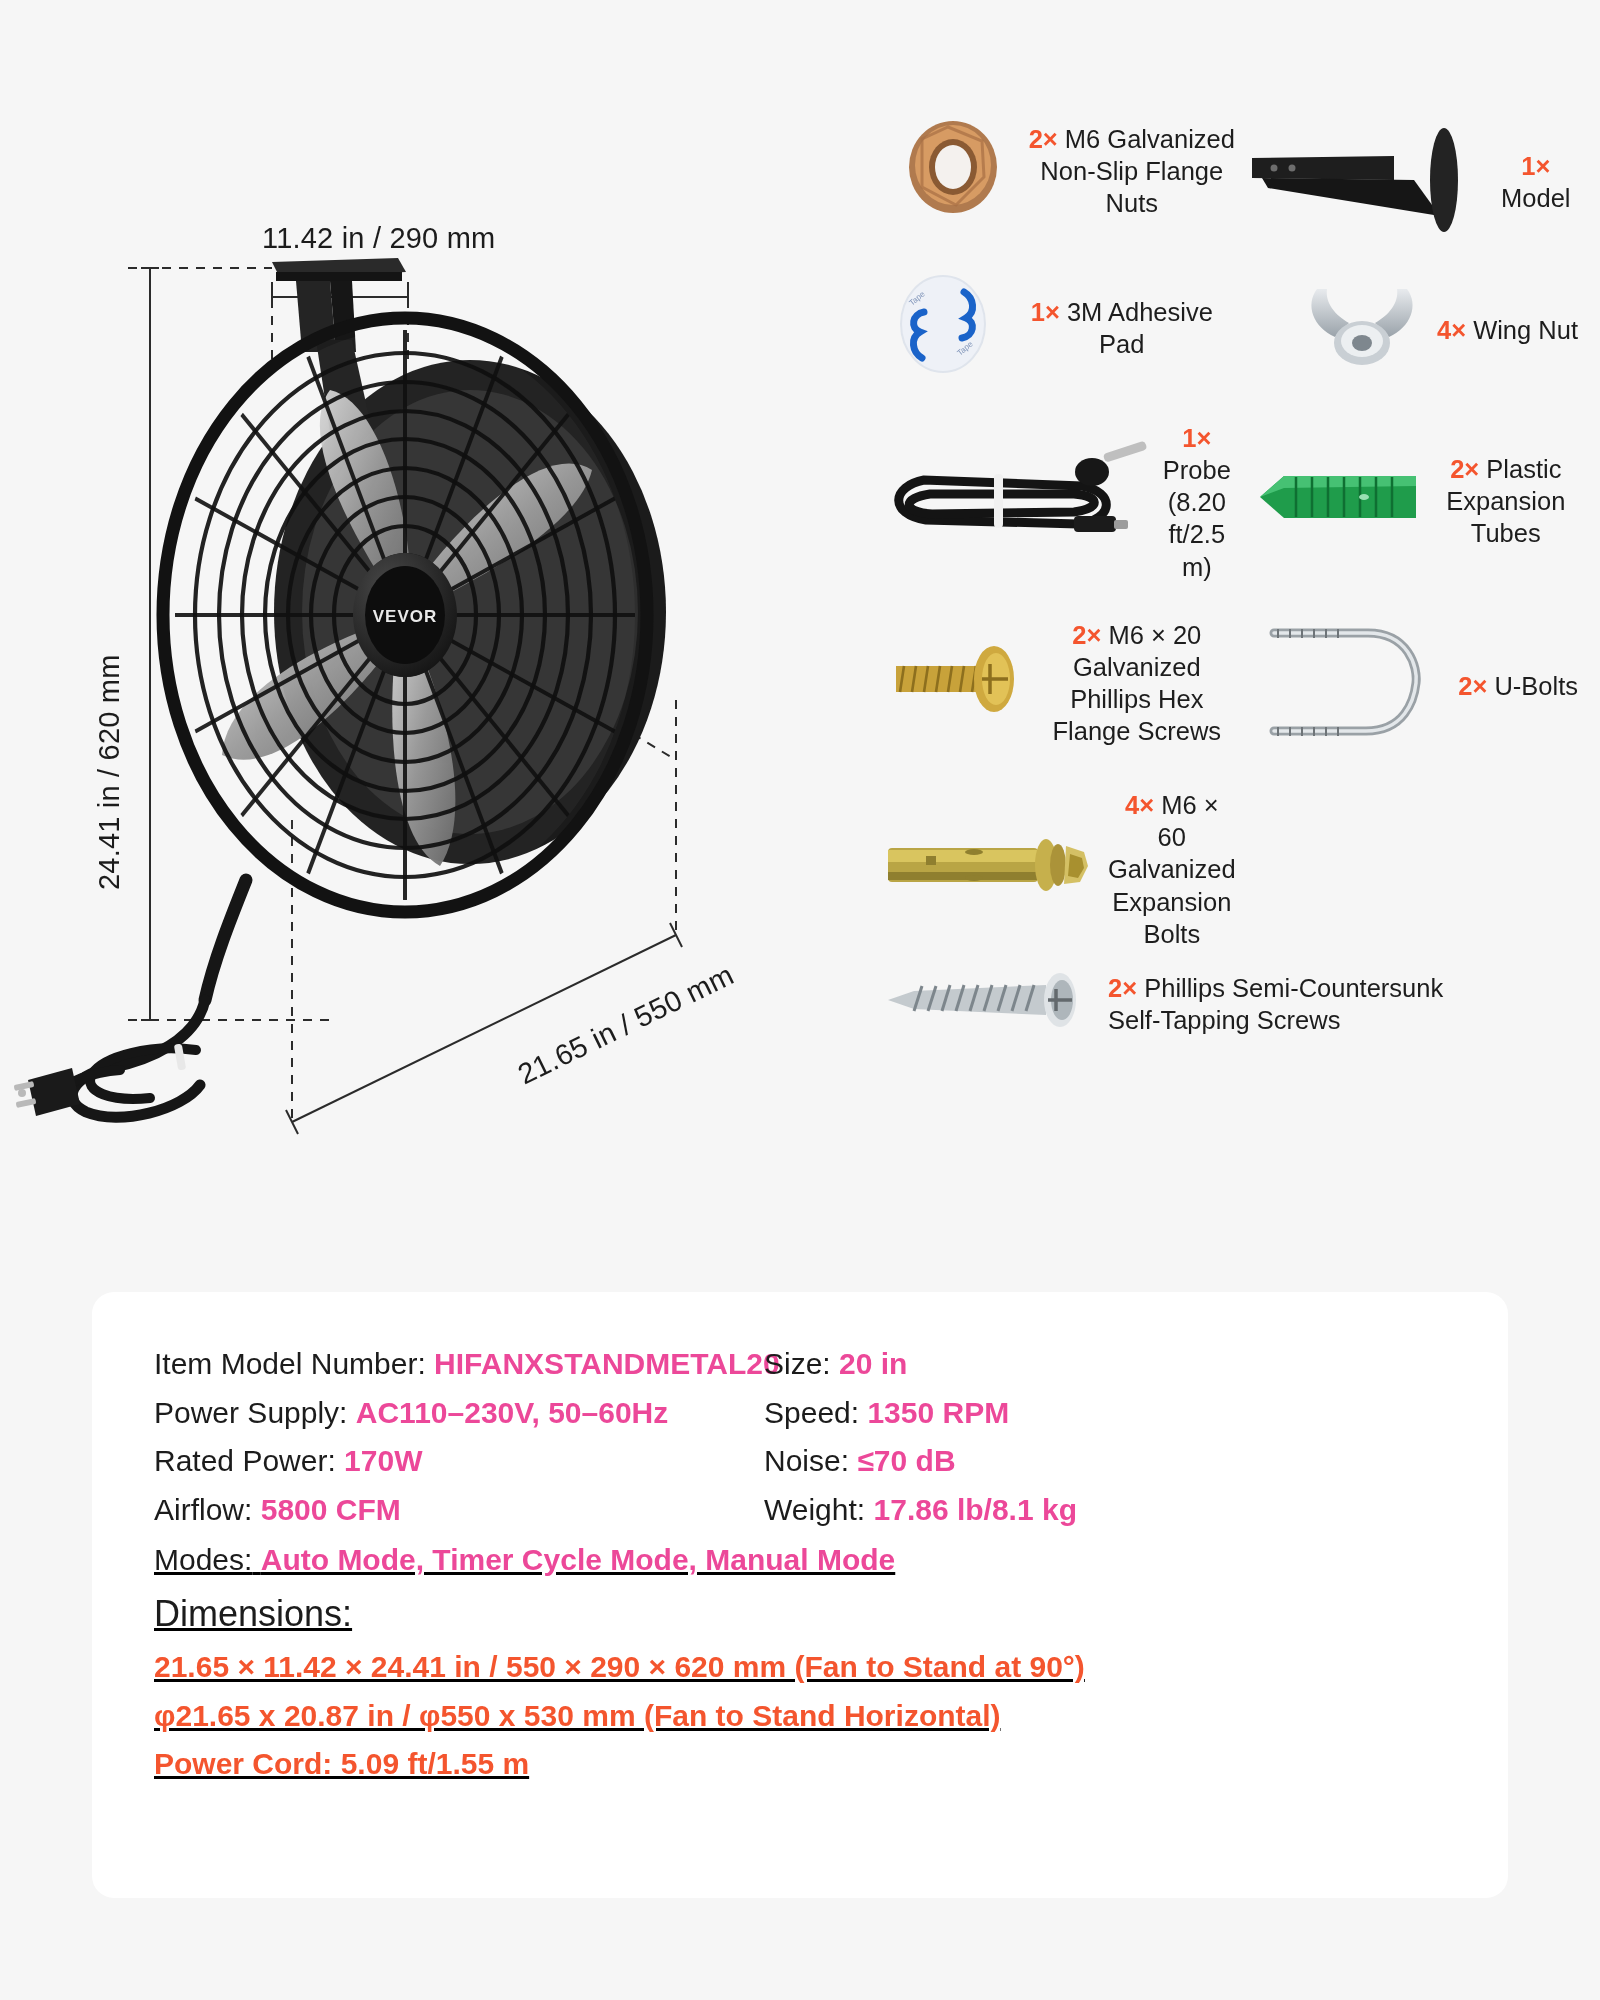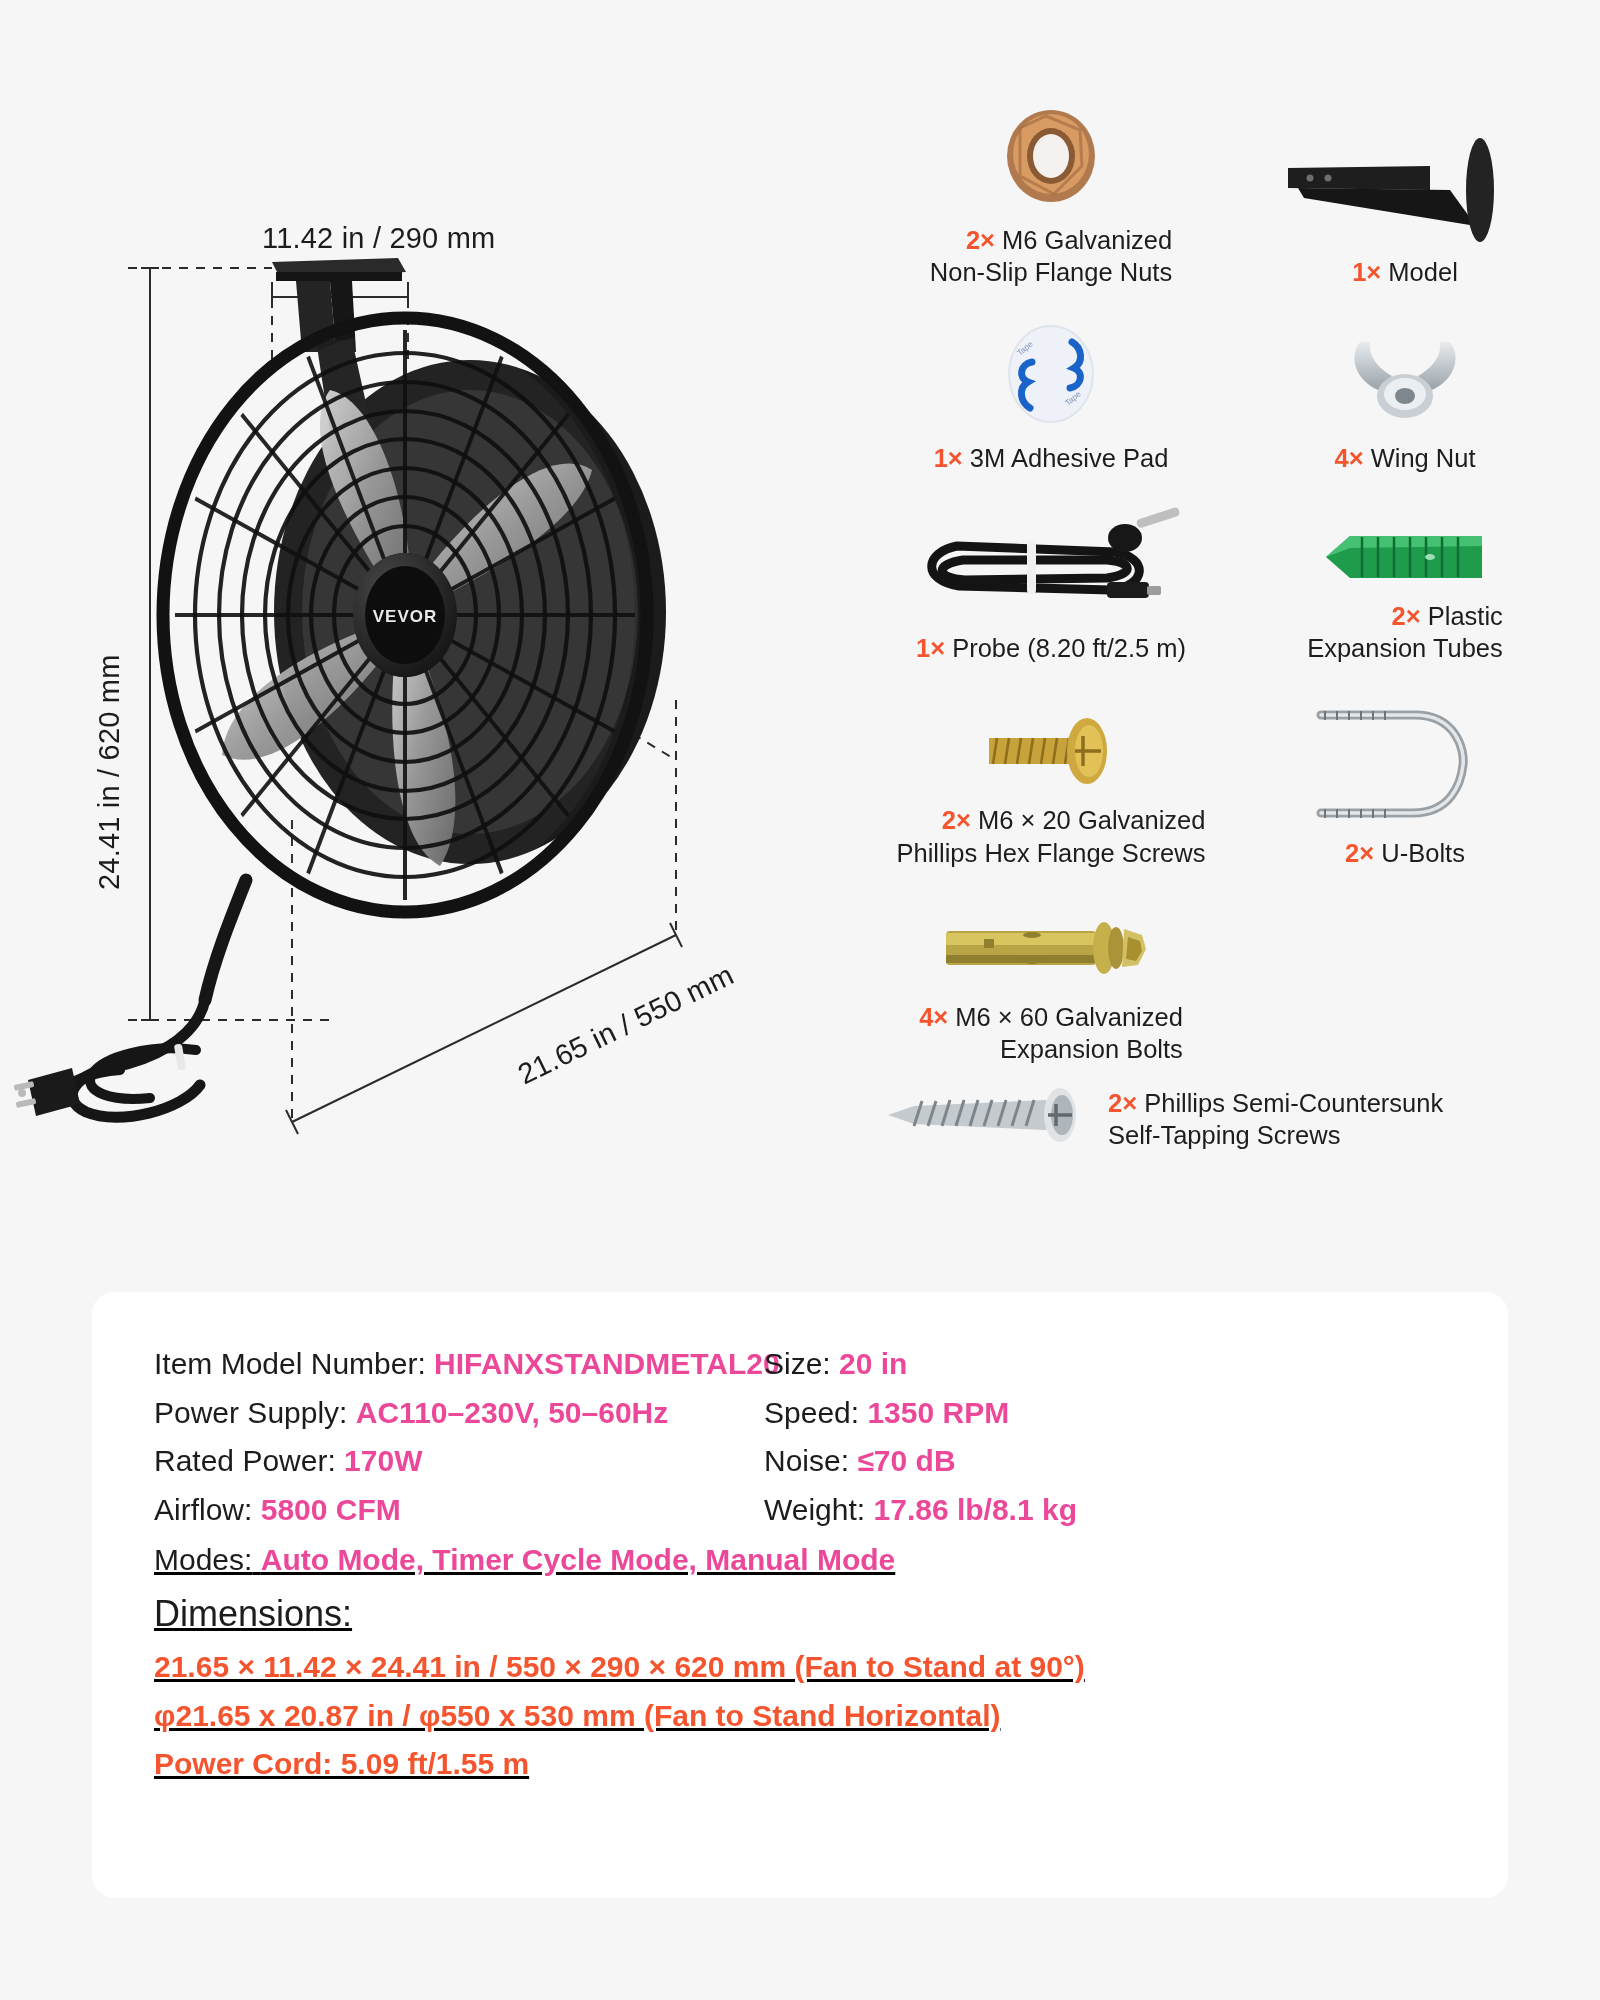--- a/index.html
+++ b/index.html
@@ -44,24 +44,24 @@
     position: absolute; left: 878px; top: 96px;
     width: 700px;
   }
   .parts-grid {
     display: grid;
     grid-template-columns: 1fr 1fr;
     column-gap: 8px;
   }
   .part {
     display: flex;
-    flex-direction: column;
+    flex-direction: row;
     align-items: center;
     justify-content: flex-end;
-    text-align: right;
+    text-align: center;
     padding-bottom: 4px;
   }
   .part-img { display: flex; align-items: center; justify-content: center; }
   .part-caption {
     font-size: 25.5px;
     color: #1d1d1d;
     line-height: 1.26;
     margin-top: 8px;
     max-width: 330px;
   }

